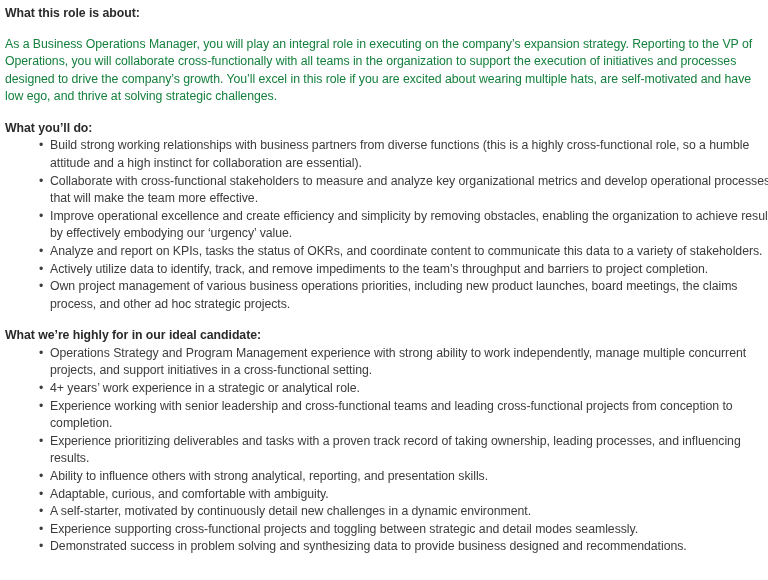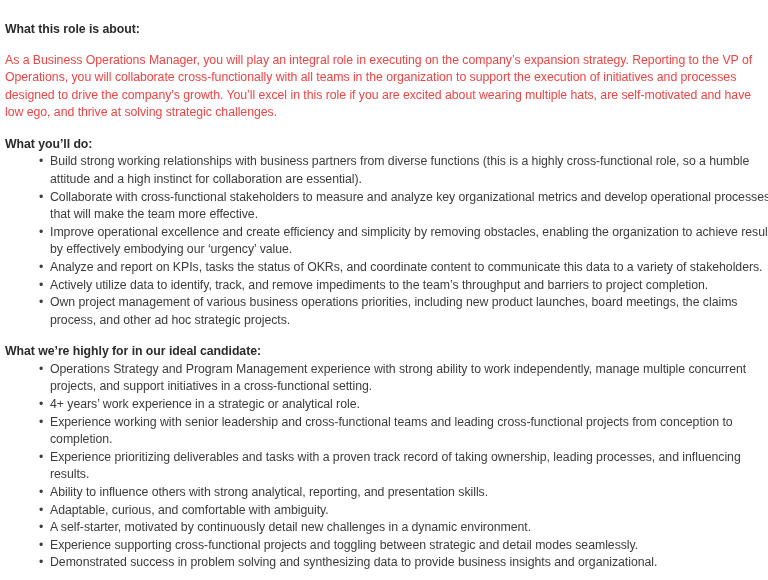--- a/index.html
+++ b/index.html
@@ -13,37 +13,37 @@
     overflow: hidden;
     font-family: "Liberation Sans", sans-serif;
     color: #3c3c3c;
     -webkit-font-smoothing: antialiased;
   }
   .page {
     position: relative;
     width: 768px;
     height: 580px;
     box-sizing: border-box;
-    padding: 21px 4px 0 5px;
+    padding: 5px 4px 0 5px;
   }
   .section-heading {
     font-size: 12.3px;
     font-weight: bold;
     color: #2b2b2b;
     line-height: 17.5px;
     margin: 0;
     letter-spacing: -0.05px;
   }
   .intro-gap {
     height: 13px;
   }
   .body-paragraph {
     font-size: 12.3px;
     line-height: 17.6px;
-    color: #ef4444;
+    color: #15803d;
     margin: 0;
     width: 761px;
     letter-spacing: -0.04px;
   }
   .bullet-list {
     list-style: none;
     margin: 0;
     padding: 0;
   }
   .bullet-item {
@@ -144,17 +144,17 @@
     <li class="bullet-item">
       <span class="dot">•</span>
       <span>A self-starter, motivated by continuously detail new challenges in a dynamic environment.</span>
     </li>
     <li class="bullet-item">
       <span class="dot">•</span>
       <span>Experience supporting cross-functional projects and toggling between strategic and detail modes seamlessly.</span>
     </li>
     <li class="bullet-item">
       <span class="dot">•</span>
-      <span>Demonstrated success in problem solving and synthesizing data to provide business insights and organizational.</span>
+      <span>Demonstrated success in problem solving and synthesizing data to provide business designed and recommendations.</span>
     </li>
   </ul>
 
 </div>
 
 </body></html>

